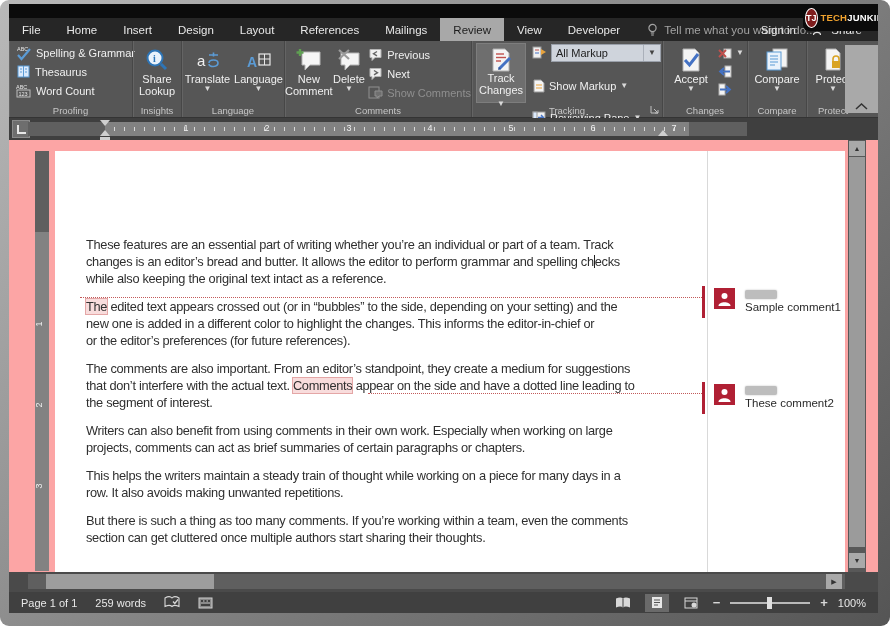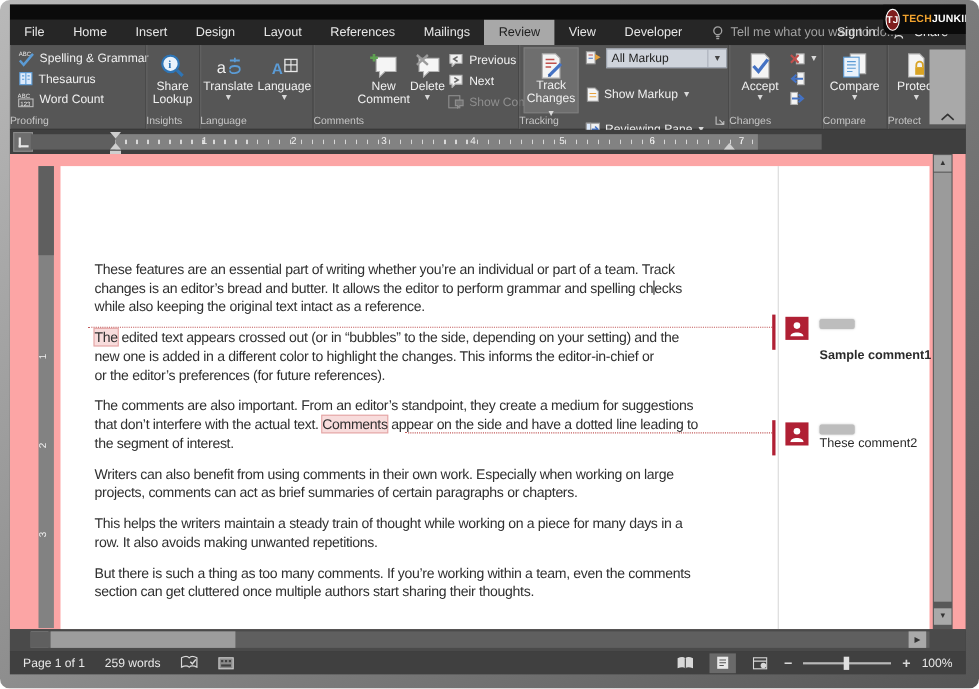--- a/index.html
+++ b/index.html
@@ -15,21 +15,21 @@
   #tabrow{height:23px;background:#262626;display:flex;align-items:stretch;color:#e8e8e8;font-size:11.5px;flex:0 0 auto;position:relative;}
   .tab{padding:0 13px;display:flex;align-items:center;cursor:default;}
   .tab.active{background:#a8a8a8;color:#1d1d1d;}
   #tellme{display:flex;align-items:center;gap:6px;color:#a3a3a3;margin-left:14px;}
   #acct{position:absolute;right:82px;top:0;height:100%;display:flex;align-items:center;color:#e8e8e8;}
   #share{position:absolute;right:16px;top:0;height:100%;display:flex;align-items:center;gap:5px;color:#e8e8e8;}
   
   #ribbon{height:76px;background:#565656;flex:0 0 auto;position:relative;display:flex;border-bottom:1px solid #343434;}
   .grp{position:relative;height:100%;border-right:1px solid #474747;box-shadow:1px 0 0 #646464 inset;flex:0 0 auto;}
   .grp .content{position:absolute;left:0;right:0;top:2px;bottom:14px;display:flex;}
-  .grplabel{position:absolute;bottom:1px;left:0;right:0;font-size:9.5px;color:#c6c6c6;}
+  .grplabel{position:absolute;bottom:1px;left:0;right:0;text-align:center;font-size:9.5px;color:#c6c6c6;}
   .rb{color:#f0f0f0;font-size:11px;cursor:default;}
   .btn-big{display:flex;flex-direction:column;align-items:center;justify-content:flex-start;padding-top:4px;text-align:center;line-height:12px;}
   .btn-big .bicon{height:26px;display:flex;align-items:center;justify-content:center;}
   .caret{color:#d9d9d9;font-size:8px;line-height:8px;}
   .srow{display:flex;align-items:center;gap:4px;height:19px;padding-left:3px;white-space:nowrap;}
   .srow.dis{color:#8f8f8f;}
   .stack{display:flex;flex-direction:column;justify-content:flex-start;}
   #trackbtn{background:#6e6e6e;border:1px solid #7d7d7d;}
   .combo{display:flex;align-items:center;background:#cfd4dc;color:#222;height:16px;width:104px;font-size:11px;padding-left:4px;justify-content:space-between;border:1px solid #9aa0aa;}
   .combo .cc{color:#444;font-size:8px;padding:0 4px;border-left:1px solid #aab0ba;height:100%;display:flex;align-items:center;}
@@ -210,21 +210,21 @@
               </span>
           <span>Language</span>
           <span class="caret">▼</span>
         </div>
       </div>
       <div class="grplabel">Language</div>
     </div>
 
     <div class="grp" style="width:186px;">
       <div class="content">
-        <div class="btn-big rb" style="width:52px;padding-left:40px;">
+        <div class="btn-big rb" style="width:52px;">
           <span class="bicon">
                 <svg width="26" height="24" viewBox="0 0 26 24">
                   <path d="M6,4 h18 v13 h-10 l-5,5 v-5 h-3 z" fill="#f5f5f5" stroke="#b5b5b5"></path>
                   <path d="M4,4 v-0 M4,1 v7 M0.5,4.5 h7" stroke="#5fa052" stroke-width="2.4" fill="none"></path>
                 </svg>
               </span>
           <span>New</span>
           <span>Comment</span>
         </div>
         <div class="btn-big rb" style="width:44px;">
@@ -493,21 +493,21 @@
 
       <div class="dotline" style="left:25px;top:146px;width:624px;"></div>
       <div class="cbar" style="left:647px;top:135px;"></div>
       <div class="cavatar" style="left:659px;top:137px;">
             <svg width="15" height="15" viewBox="0 0 15 15">
               <circle cx="7.5" cy="5" r="3" fill="#fff"></circle>
               <path d="M1.5,15 c0,-5 12,-5 12,0 z" fill="#fff"></path>
             </svg>
           </div>
       <div class="cblob" style="left:690px;top:139px;"></div>
-      <div class="ctext" style="left:690px;top:166px;font-weight:bold;">Sample comment1</div>
+      <div class="ctext" style="left:690px;top:150px;">Sample comment1</div>
 
       <div class="dotline" style="left:313px;top:242px;width:336px;"></div>
       <div class="cbar" style="left:647px;top:231px;"></div>
       <div class="cavatar" style="left:659px;top:233px;">
             <svg width="15" height="15" viewBox="0 0 15 15">
               <circle cx="7.5" cy="5" r="3" fill="#fff"></circle>
               <path d="M1.5,15 c0,-5 12,-5 12,0 z" fill="#fff"></path>
             </svg>
           </div>
       <div class="cblob" style="left:690px;top:235px;"></div>

